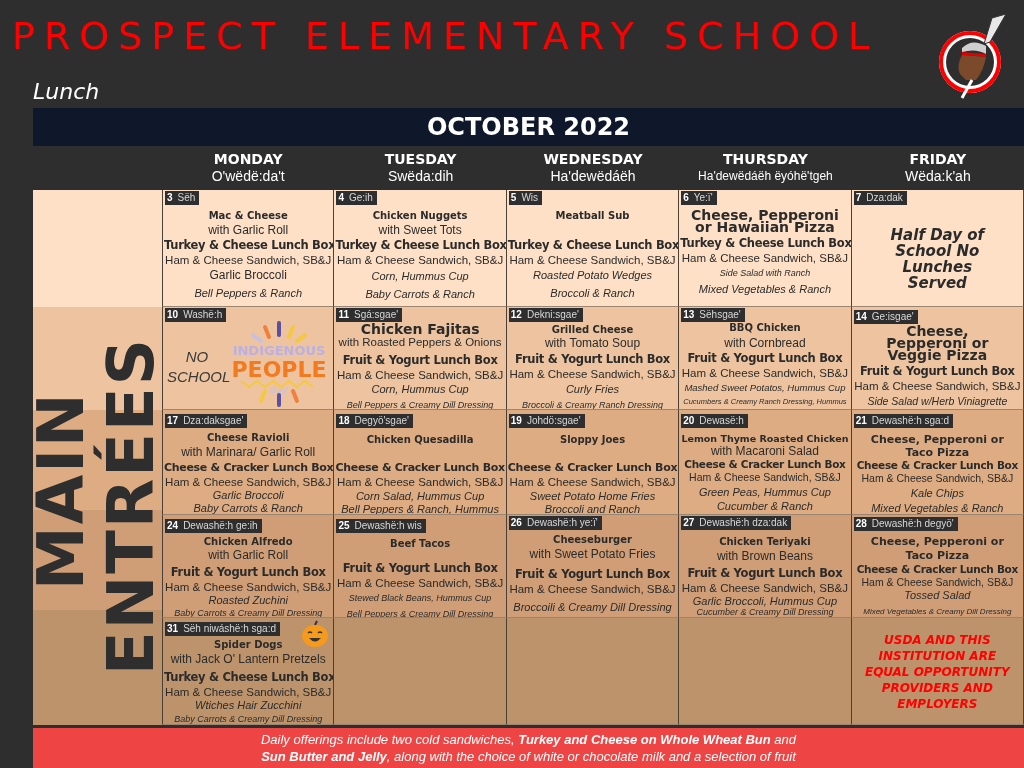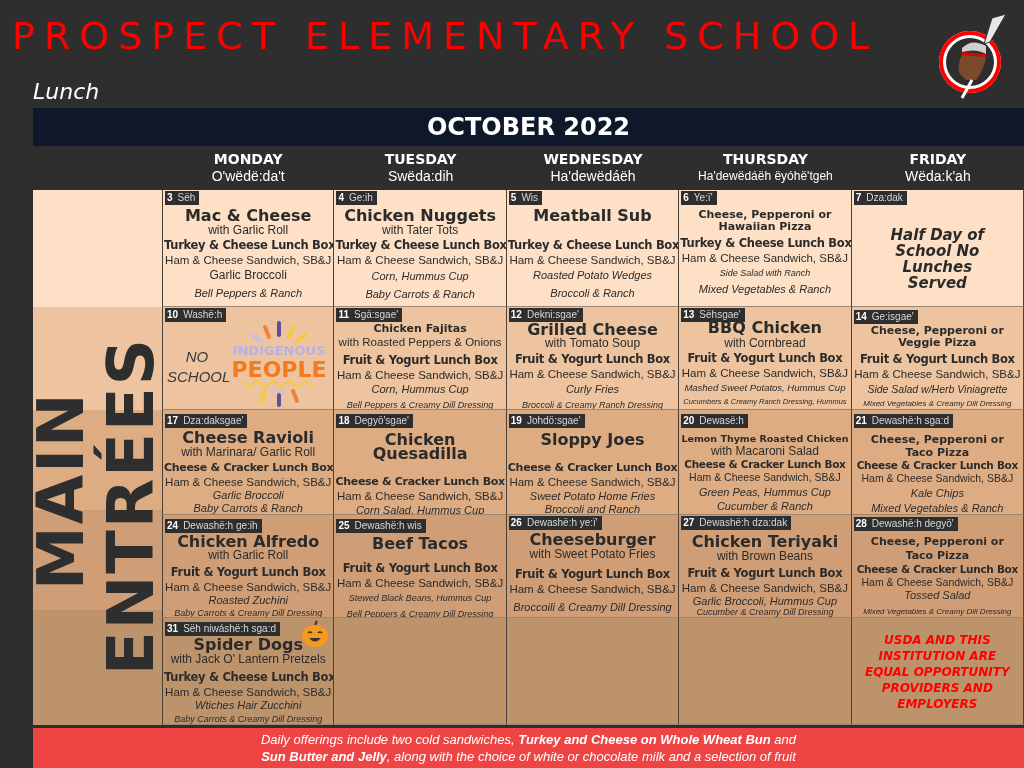--- a/index.html
+++ b/index.html
@@ -18,22 +18,22 @@
   .side-text { position: absolute; left: 0; top: 0; width: 129px; height: 535px; }
   .side-text svg { width: 129px; height: 535px; }
   .grid { position: absolute; left: 162px; top: 190px; width: 862px; height: 535px; }
   .row { position: absolute; left: 0; width: 862px; display: flex; }
   .cell { position: relative; width: 172.5px; height: 100%; border-right: 1.5px solid #4a4036; border-bottom: 1px solid #9c8570; text-align: center; overflow: hidden; }
   .cell:first-child { border-left: 1.5px solid #4a4036; }
   .date-tag { position: absolute; left: 2px; top: 1px; background: #2e2e2e; color: #ffffff; font-size: 10px; height: 14px; line-height: 14px; padding: 0 4px 0 2px; white-space: nowrap; }
   .date-tag b { font-weight: bold; margin-right: 5px; }
   .date-tag span.na { color: #d9d9d9; }
   .content { position: absolute; left: 0; right: 0; top: 19px; padding: 0 1px; }
-  .entree { font-weight: bold; font-size: 16px; line-height: 14px; font-family: "DejaVu Sans", sans-serif; }
-  .entree.small { font-size: 11px; line-height: 12px; }
+  .entree { font-weight: bold; font-size: 10px; line-height: 14px; font-family: "DejaVu Sans", sans-serif; }
+  .entree.small { font-size: 14px; line-height: 12px; }
   .side { font-size: 12px; line-height: 15px; }
   .box { font-weight: bold; font-size: 11.5px; line-height: 15px; font-family: "DejaVu Sans", sans-serif; white-space: nowrap; letter-spacing: -0.3px; }
   .box.small { font-size: 10.5px; line-height: 13px; }
   .sand { font-size: 11.5px; line-height: 14px; white-space: nowrap; }
   .sand.small { font-size: 10.5px; line-height: 13px; }
   .veg { font-style: italic; font-size: 11px; line-height: 16px; white-space: nowrap; }
   .veg.small { font-size: 9px; line-height: 12px; }
   .veg.tiny { font-size: 7.5px; line-height: 11px; }
   .gap { height: 6px; }
   .gap-s { height: 3px; }
@@ -114,21 +114,21 @@
         <div class="box">Turkey &amp; Cheese Lunch Box</div>
         <div class="sand">Ham &amp; Cheese Sandwich, SB&amp;J</div>
         <div class="side" style="line-height:17px;">Garlic Broccoli</div>
         <div class="veg" style="line-height:18px;">Bell Peppers &amp; Ranch</div>
       </div>
     </div>
     <div class="cell">
       <div class="date-tag"><b>4</b><span class="na">Ge:ih</span></div>
       <div class="content">
         <div class="entree">Chicken Nuggets</div>
-        <div class="side">with Tater Tots</div>
+        <div class="side">with Sweet Tots</div>
         <div class="box">Turkey &amp; Cheese Lunch Box</div>
         <div class="sand">Ham &amp; Cheese Sandwich, SB&amp;J</div>
         <div class="veg" style="line-height:18px;">Corn, Hummus Cup</div>
         <div class="veg" style="line-height:18px;">Baby Carrots &amp; Ranch</div>
       </div>
     </div>
     <div class="cell">
       <div class="date-tag"><b>5</b><span class="na">Wis</span></div>
       <div class="content">
         <div class="entree">Meatball Sub</div>

